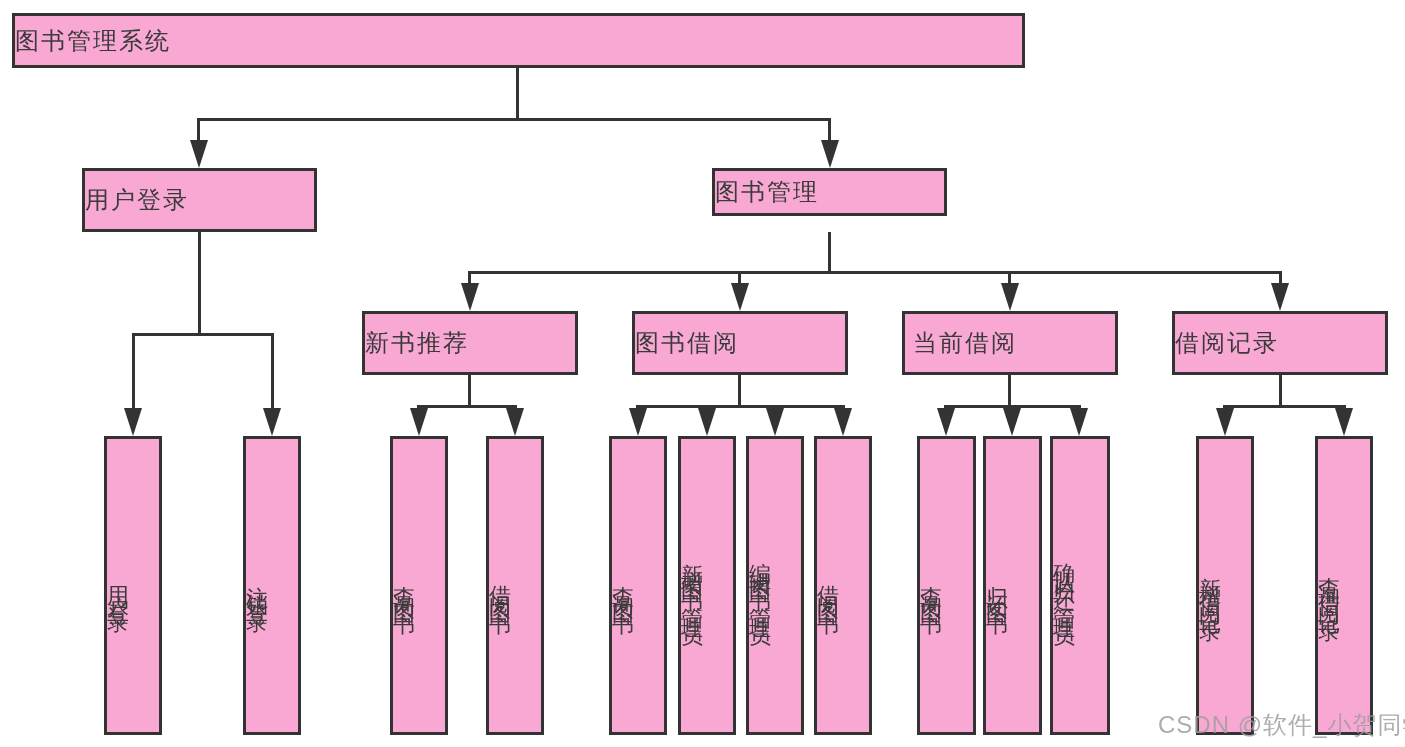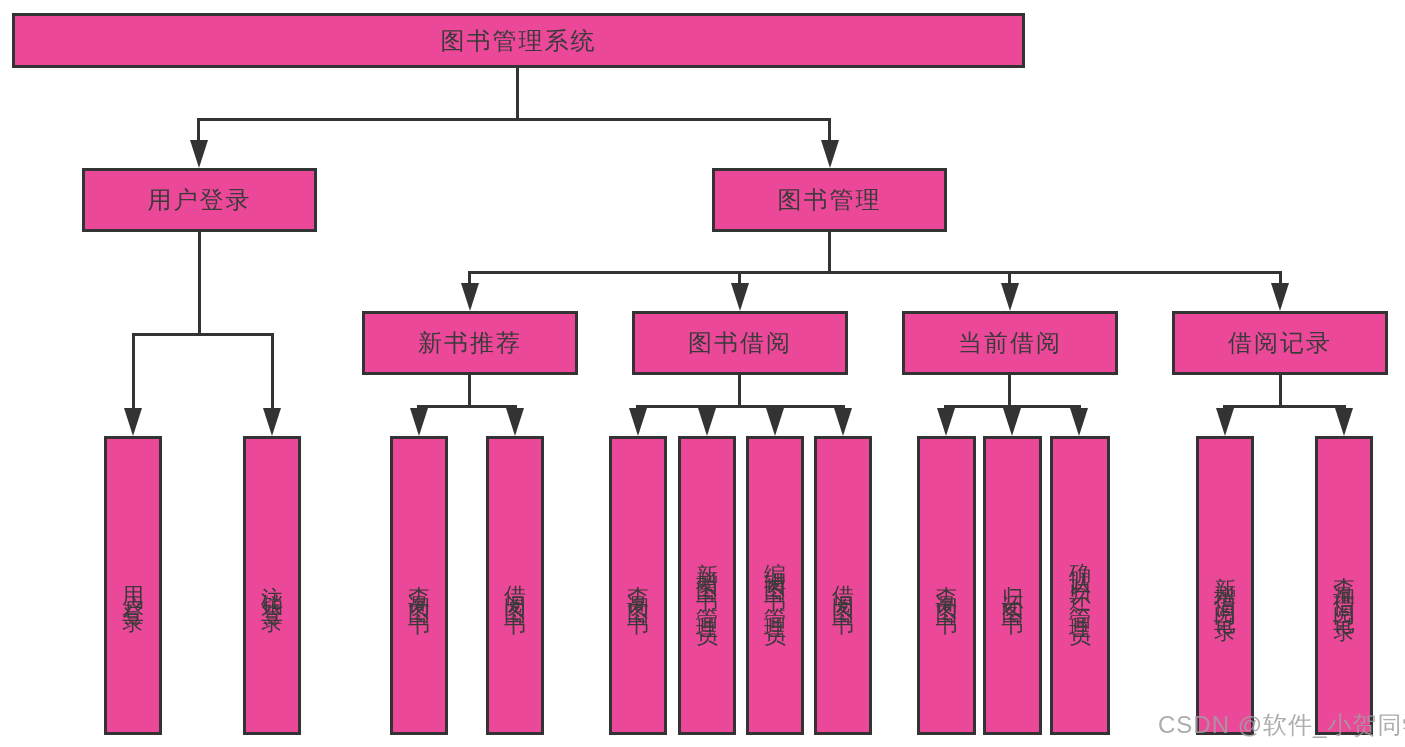--- a/index.html
+++ b/index.html
@@ -3,44 +3,44 @@
 <meta charset="utf-8">
 <style>
   html,body{margin:0;padding:0;background:#ffffff;}
   .canvas{
     position:relative;width:1405px;height:747px;background:var(--bg,#ffffff);
     font-family:"Liberation Sans",sans-serif;color:var(--text,#3a3a3a);
     overflow:hidden;
   }
   .box{
     position:absolute;box-sizing:border-box;border:3px solid var(--line,#333);
-    background:#ec4899;display:flex;align-items:center;justify-content:center;
+    background:#f9a8d4;display:flex;align-items:center;justify-content:flex-start;
   }
   .hbox span{font-size:24px;letter-spacing:2px;white-space:nowrap;}
   .vbox .vtext{
     writing-mode:vertical-rl;text-orientation:mixed;
     font-size:22px;letter-spacing:9px;line-height:1;white-space:nowrap;
   }
   .line{position:absolute;background:var(--line,#333);}
   .arrow{
     position:absolute;width:0;height:0;
     border-left:9px solid transparent;border-right:9px solid transparent;
     border-top:28px solid var(--line,#333);
   }
   .watermark{
     position:absolute;left:1158px;top:709px;font-size:24px;letter-spacing:1px;
     color:var(--wm,#9f9f9f);opacity:.85;white-space:nowrap;z-index:5;
   }
   
   #n-root {left:12px;  top:13px;  width:1013px;height:55px;}
   #n-l2-0 {left:82px;  top:168px; width:235px; height:64px;}
-  #n-l2-1 {left:712px; top:168px; width:235px; height:64px;}
+  #n-l2-1 {left:712px; top:168px; width:235px; height:48px;}
   #n-l3-0 {left:362px; top:311px; width:216px; height:64px;}
   #n-l3-1 {left:632px; top:311px; width:216px; height:64px;}
-  #n-l3-2 {left:902px; top:311px; width:216px; height:64px;}
+  #n-l3-2 {left:902px; top:311px; width:216px; height:64px;padding-left:8px;}
   #n-l3-3 {left:1172px;top:311px; width:216px; height:64px;}
   #n-a1{left:104px;top:436px;width:58px;height:299px;}
   #n-a2{left:243px;top:436px;width:58px;height:299px;}
   #n-b1{left:390px;top:436px;width:58px;height:299px;}
   #n-b2{left:486px;top:436px;width:58px;height:299px;}
   #n-c1{left:609px;top:436px;width:58px;height:299px;}
   #n-c2{left:678px;top:436px;width:58px;height:299px;}
   #n-c3{left:746px;top:436px;width:58px;height:299px;}
   #n-c4{left:814px;top:436px;width:58px;height:299px;}
   #n-d1{left:917px;top:436px;width:59px;height:299px;}

